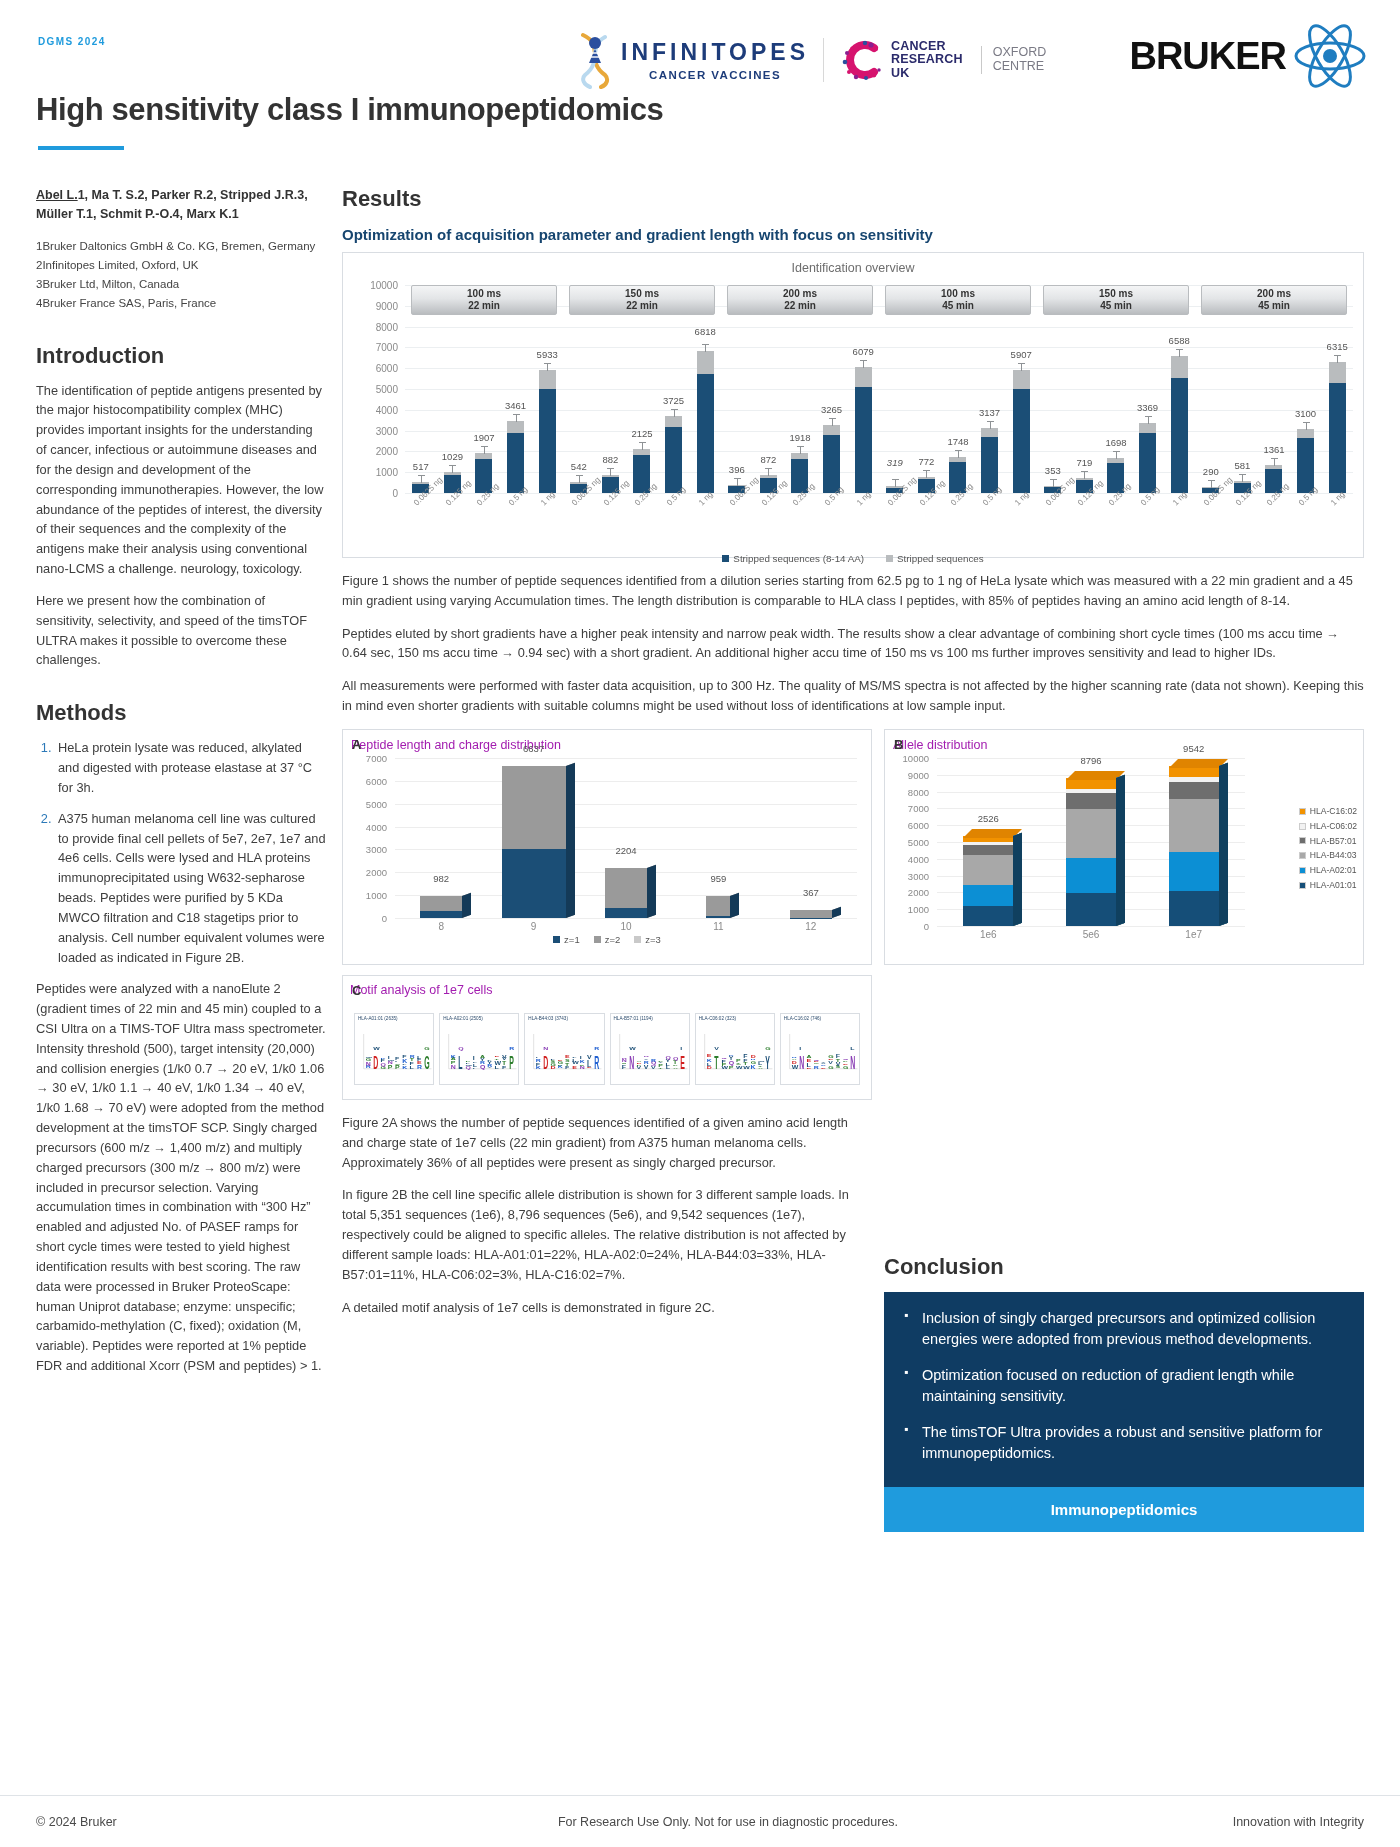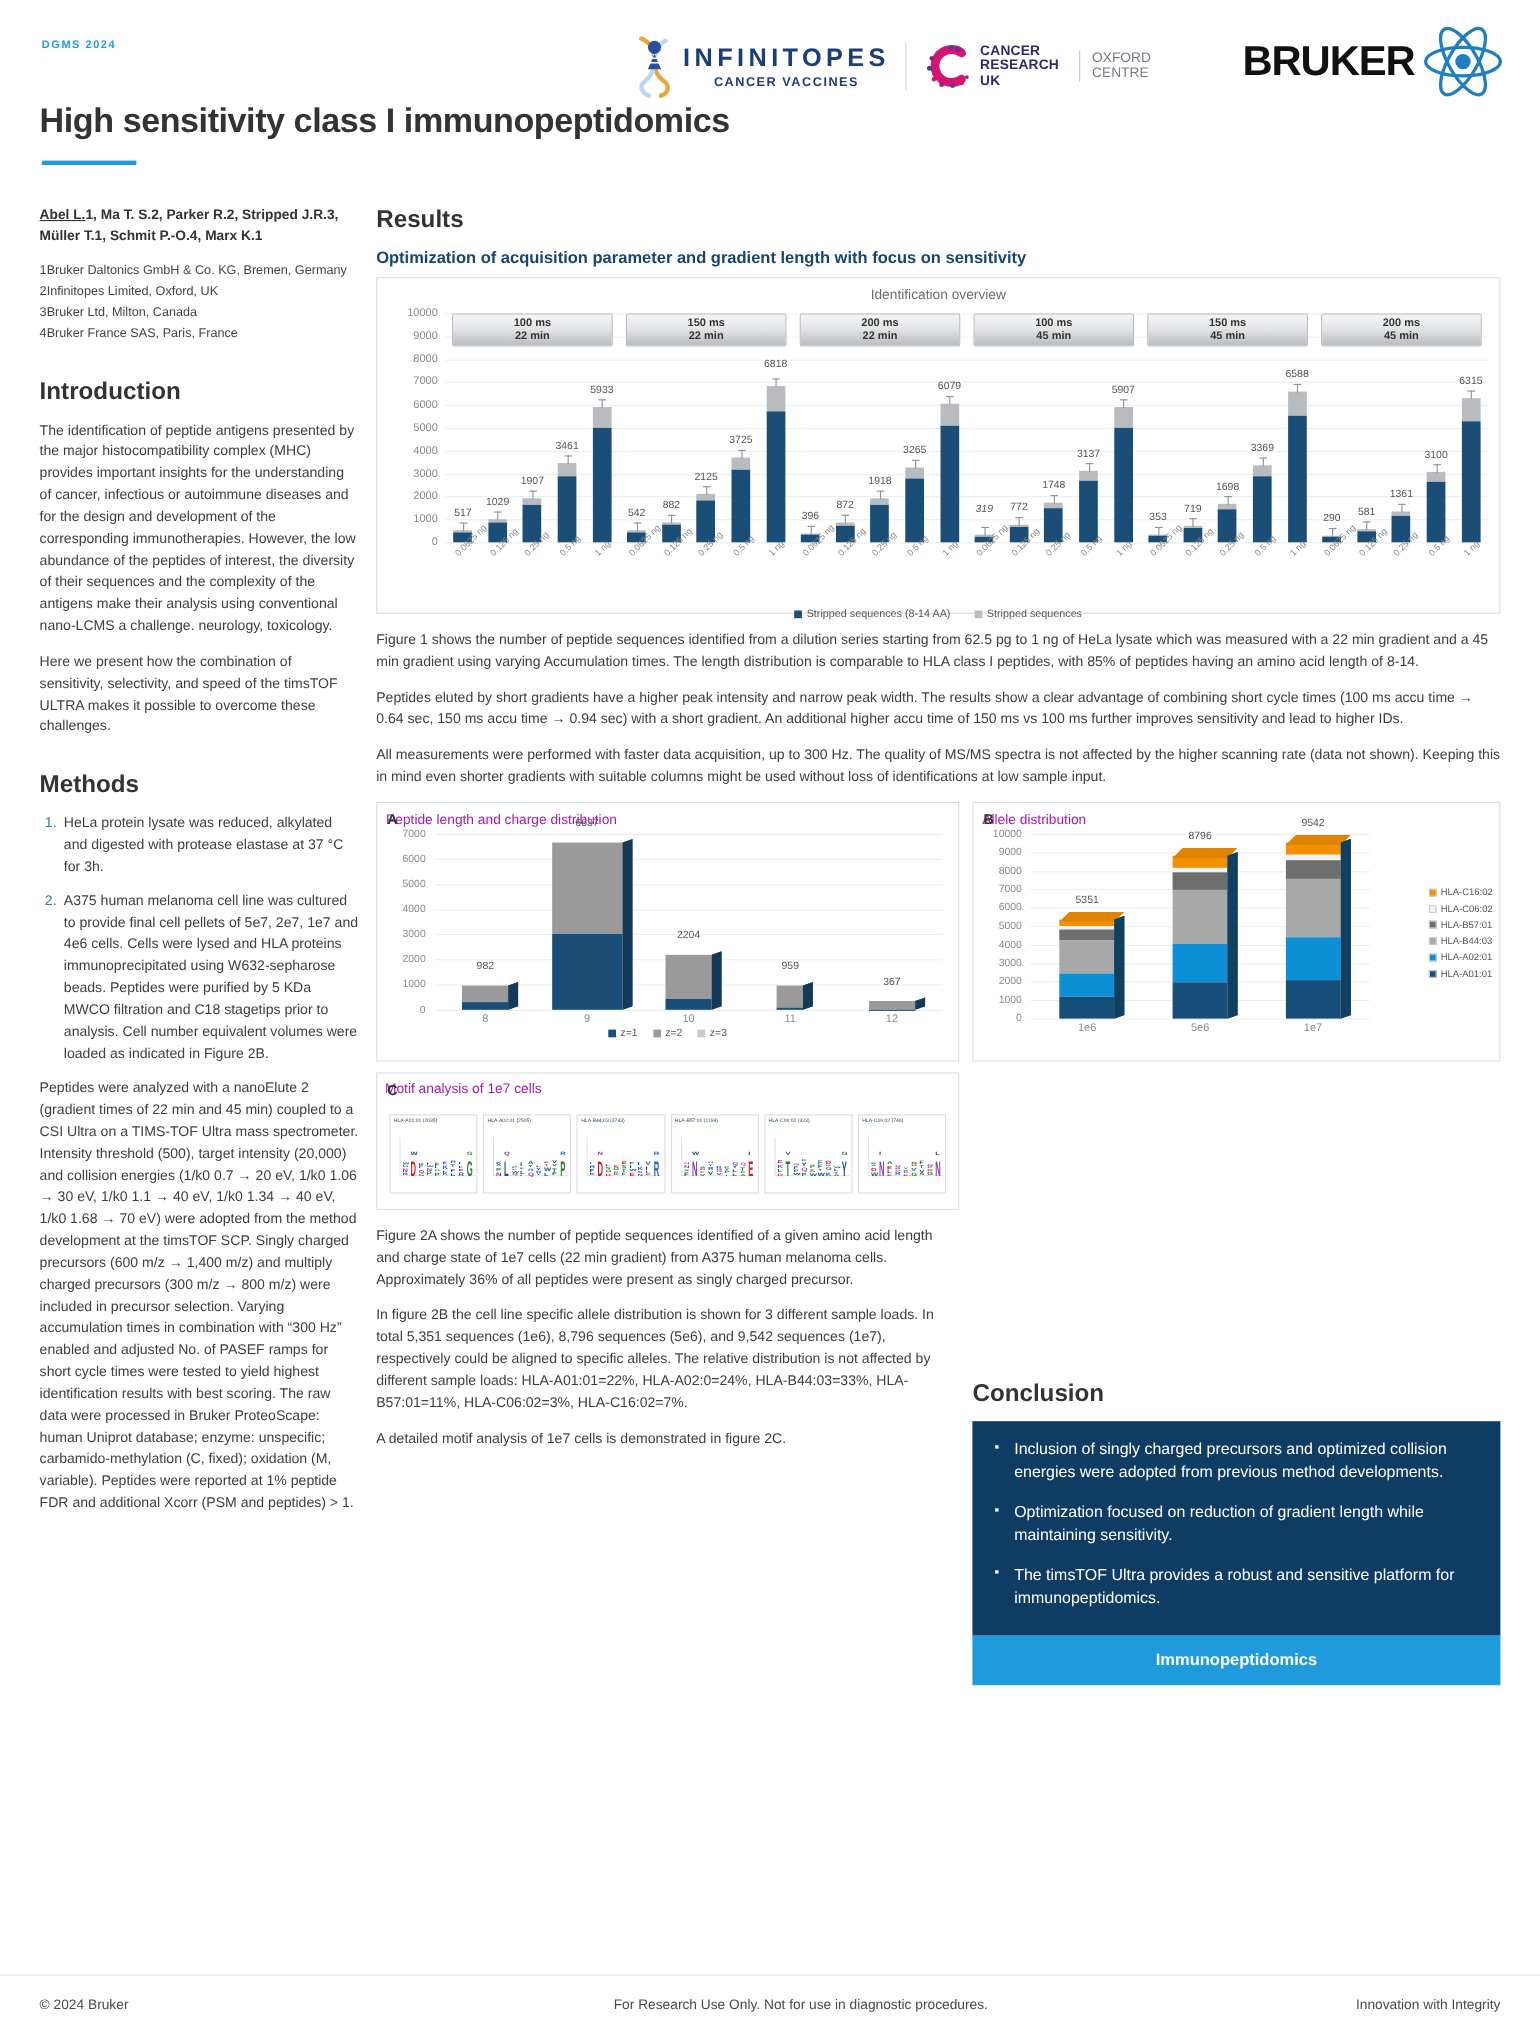--- a/index.html
+++ b/index.html
@@ -703,21 +703,21 @@
               <div class="gl" style="top: 100.8px;"></div>
               <div class="gl" style="top: 84px;"></div>
               <div class="gl" style="top: 67.2px;"></div>
               <div class="gl" style="top: 50.4px;"></div>
               <div class="gl" style="top: 33.6px;"></div>
               <div class="gl" style="top: 16.8px;"></div>
               <div class="gl" style="top: 0px;"></div>
               <div class="bars3d" style="height: 168px;">
                 <div class="col3d">
                   <div class="box" style="width: 50px;">
-                    <div class="v-lab">5351</div>
+                    <div class="v-lab">2526</div>
                     <div class="face" style="height: 6.2832px; background: rgb(242, 146, 0);">
                       <div class="side" style="background: rgb(201, 122, 0);"></div>
                       <div class="topf" style="background: rgb(224, 132, 0);"></div>
                     </div>
                     <div class="face" style="height: 2.7048px; background: rgb(242, 242, 242);">
                       <div class="side" style="background: rgb(210, 210, 210);"></div>
                     </div>
                     <div class="face" style="height: 9.8952px; background: rgb(110, 110, 110);">
                       <div class="side" style="background: rgb(87, 87, 87);"></div>
                     </div>

